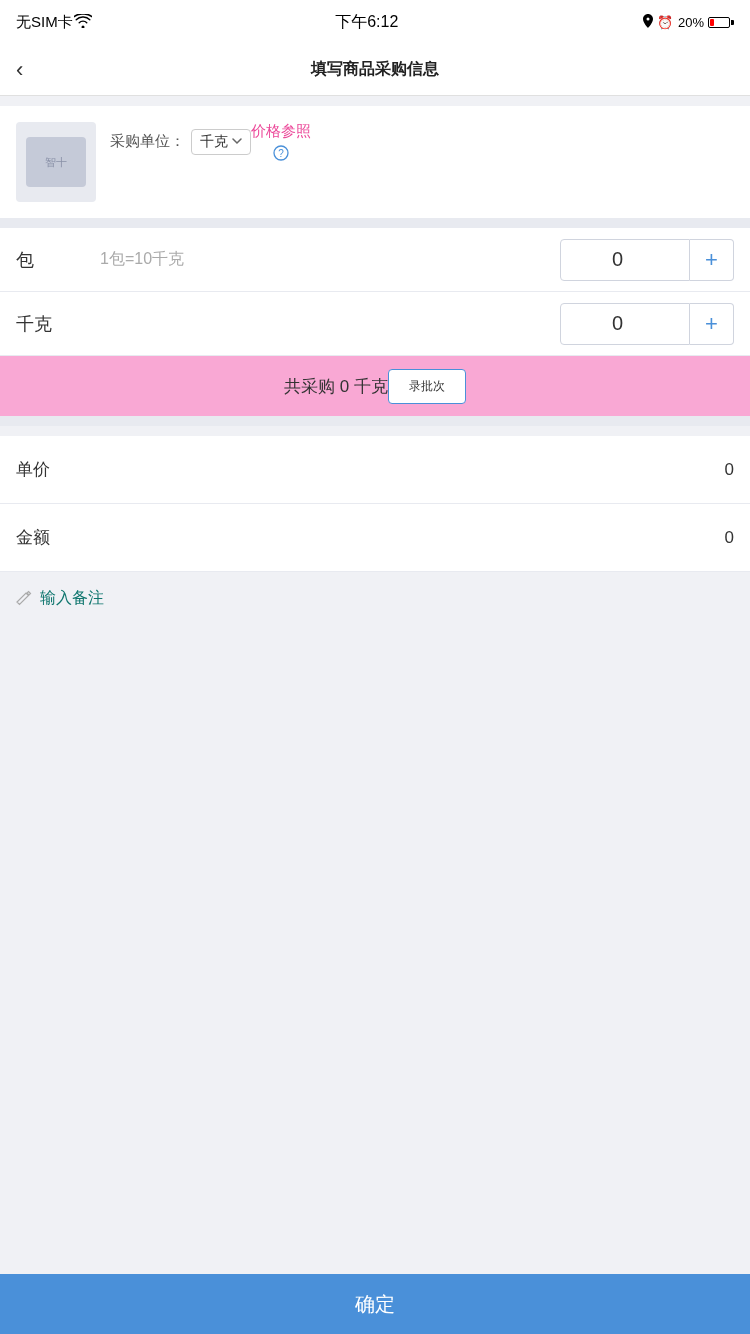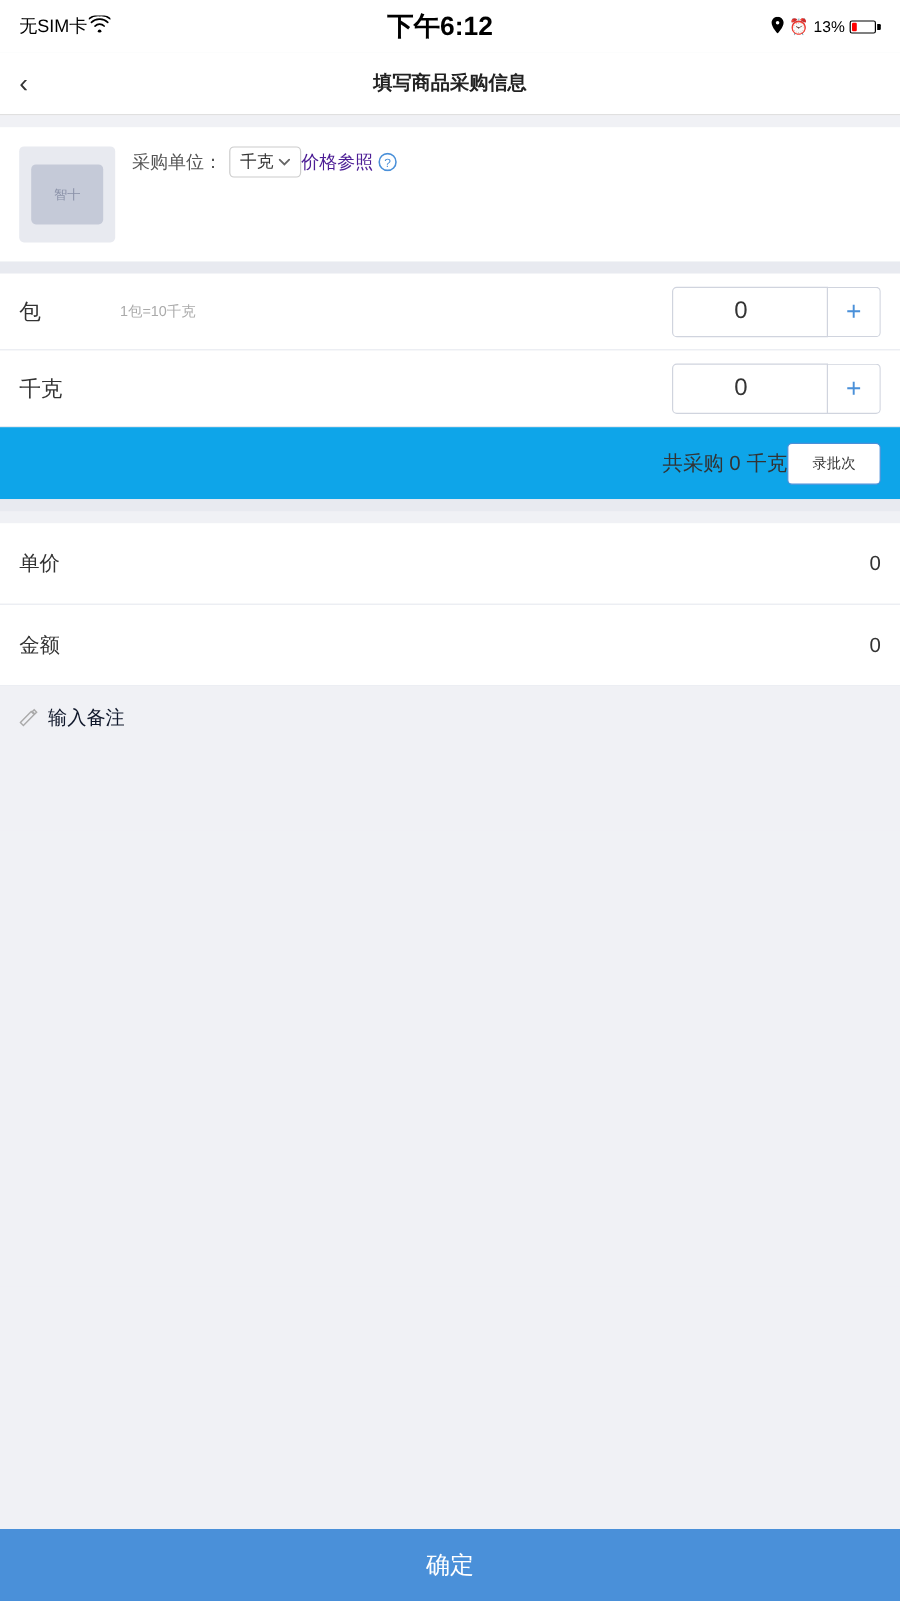--- a/index.html
+++ b/index.html
@@ -19,21 +19,21 @@
       height: 44px;
       display: flex;
       align-items: center;
       justify-content: space-between;
       padding: 0 16px;
       font-size: 15px;
       font-weight: 500;
       color: #000;
     }
     .status-left { display: flex; align-items: center; gap: 1px; }
-    .status-center { font-size: 22px; font-weight: 700; }
+    .status-center { font-size: 16px; font-weight: 400; }
     .status-right { display: flex; align-items: center; gap: 4px; font-size: 13px; }
     .battery-icon {
       display: inline-flex;
       align-items: center;
       position: relative;
     }
     .battery-body {
       width: 22px; height: 11px;
       border: 1.5px solid #000;
       border-radius: 2px;
@@ -136,26 +136,27 @@
       border-radius: 4px;
       padding: 3px 8px;
       font-size: 14px;
       color: #333;
       background: #fff;
       cursor: pointer;
       gap: 4px;
       margin-left: 6px;
     }
     .price-ref {
-      color: #4c1d95;
+      color: #ec4899;
       font-size: 15px;
       display: flex;
       align-items: center;
       gap: 4px;
       cursor: pointer;
+      flex-direction: column;
     }
 
     
     .section-divider {
       height: 10px;
       background: #e8eaf0;
     }
 
     
     .input-section { background: #fff; }
@@ -165,21 +166,21 @@
       padding: 0 16px;
       height: 64px;
       border-bottom: 1px solid #e8eaf0;
     }
     .input-label {
       font-size: 18px;
       color: #333;
       min-width: 80px;
     }
     .input-sublabel {
-      font-size: 12px;
+      font-size: 16px;
       color: #aaa;
       margin-left: 4px;
     }
     .input-spacer { flex: 1; }
     .qty-input-wrap {
       display: flex;
       align-items: center;
       gap: 0;
     }
     .qty-input {
@@ -205,24 +206,24 @@
       justify-content: center;
       font-size: 22px;
       color: #4a90d9;
       cursor: pointer;
     }
 
     
     .total-row {
       display: flex;
       align-items: center;
-      justify-content: flex-end;
+      justify-content: center;
       padding: 0 16px;
       height: 60px;
-      background: #0ea5e9;
+      background: #f9a8d4;
     }
     .total-text { font-size: 17px; color: #333; }
     .record-btn {
       border: 1.5px solid #4a90d9;
       border-radius: 4px;
       padding: 8px 20px;
       font-size: 12px;
       color: #333;
       background: #fff;
       cursor: pointer;
@@ -297,21 +298,21 @@
       </span>
     </div>
     <div class="status-center">下午6:12</div>
     <div class="status-right">
       <span>
         <svg width="12" height="14" viewBox="0 0 12 14" fill="none">
           <path d="M6 0C3.24 0 1 2.24 1 5c0 3.75 5 9 5 9s5-5.25 5-9c0-2.76-2.24-5-5-5zm0 6.5A1.5 1.5 0 1 1 6 3.5a1.5 1.5 0 0 1 0 3z" fill="#000"></path>
         </svg>
       </span>
       <span>⏰</span>
-      <span>13%</span>
+      <span>20%</span>
       <span class="battery-icon">
         <span class="battery-body">
           <span class="battery-fill" style="background:#f00;"></span>
         </span>
         <span class="battery-tip"></span>
       </span>
     </div>
   </div>
 
   <div class="nav-bar">
@@ -394,21 +395,21 @@
     </div>
   </div>
 
   <div class="notes-section">
     <div class="notes-inner">
       <span class="pencil-icon">
         <svg width="16" height="16" viewBox="0 0 16 16" fill="none">
           <path d="M1 12l2.5 2.5 9-9-2.5-2.5-9 9zM12.5 1.5l2 2-1.5 1.5-2-2 1.5-1.5z" stroke="#aaa" stroke-width="1.2" fill="none"></path>
         </svg>
       </span>
-      <span style="color:#0f172a;font-size:16px;">输入备注</span>
+      <span style="color:#0f766e;font-size:16px;">输入备注</span>
     </div>
   </div>
 
   <div style="background:#f0f1f5;height:380px;"></div>
 
 </div>
 
 <button class="confirm-btn">确定</button>
 
 </body></html>

